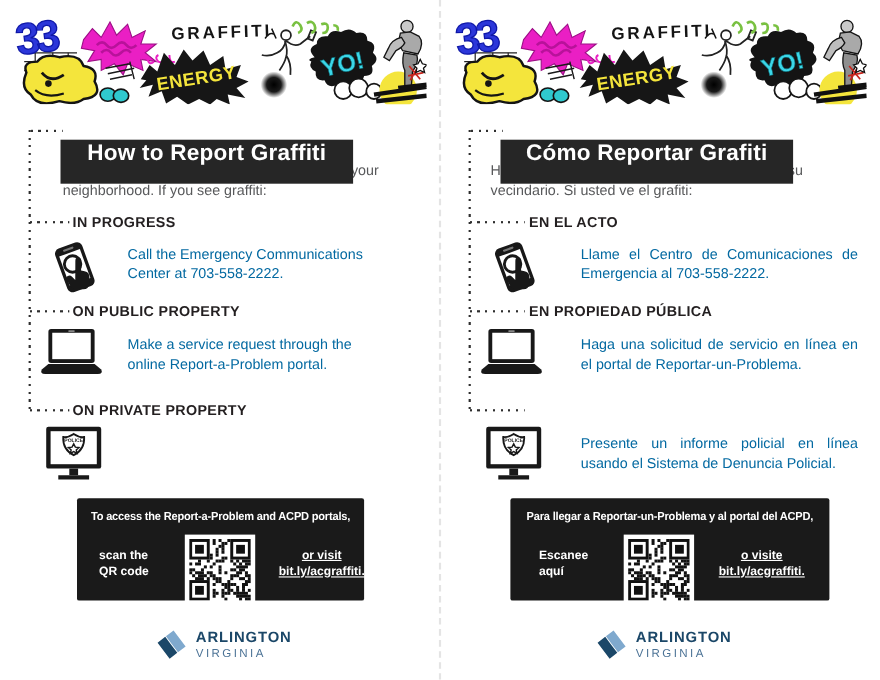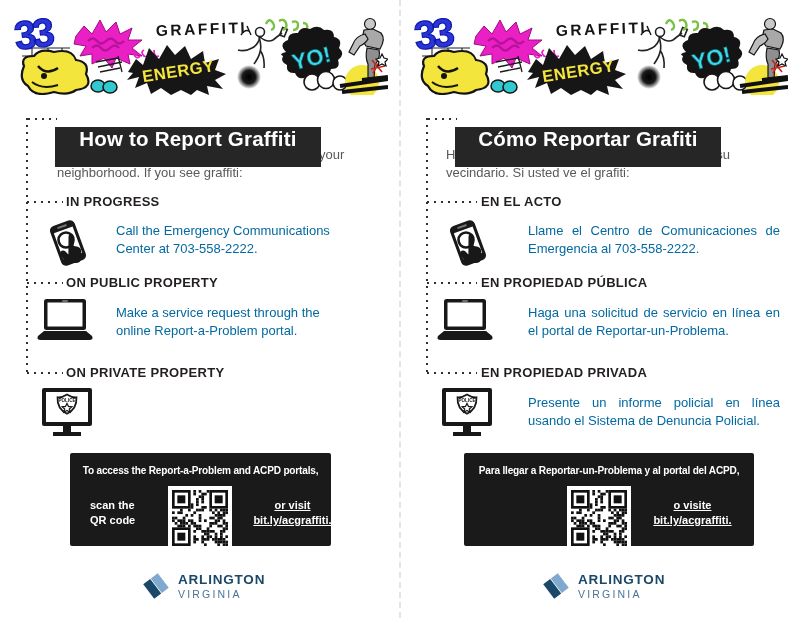--- a/index.html
+++ b/index.html
@@ -433,30 +433,33 @@
     <div class="h-dots d2"></div>
     <h3 class="h-text h2">EN PROPIEDAD PÚBLICA</h3>
     <div class="icon i-laptop">
       <svg viewBox="0 0 64 50">
           <use href="#icon-laptop"></use>
         </svg>
     </div>
     <p class="s-text t2">Haga una solicitud de servicio en línea en el portal de Reportar-un-Problema.</p>
 
     <div class="h-dots d3"></div>
-    <h3 class="h-text h3">EN PROPIEDAD PRIVADA</h3>
     <div class="icon i-police">
       <svg viewBox="0 0 56 54">
           <use href="#icon-police"></use>
         </svg>
     </div>
     <p class="s-text t3">Presente un informe policial en línea usando el Sistema de Denuncia Policial.</p>
 
     <div class="footer-box">
       <div class="f-head">Para llegar a Reportar-un-Problema y al portal del ACPD,</div>
+      <div class="scan">
+        <div>Escanee</div>
+        <div>aquí</div>
+      </div>
       <div class="qr-box">
         <svg class="qr" viewBox="0 0 56 56">
             <g fill="#111">
               <rect x="21.33" y="0.00" width="2.73" height="2.73"></rect>
               <rect x="26.67" y="0.00" width="2.73" height="2.73"></rect>
               <rect x="34.67" y="0.00" width="2.73" height="2.73"></rect>
               <rect x="21.33" y="2.67" width="2.73" height="2.73"></rect>
               <rect x="29.33" y="2.67" width="2.73" height="2.73"></rect>
               <rect x="32.00" y="2.67" width="2.73" height="2.73"></rect>
               <rect x="26.67" y="5.33" width="2.73" height="2.73"></rect>

